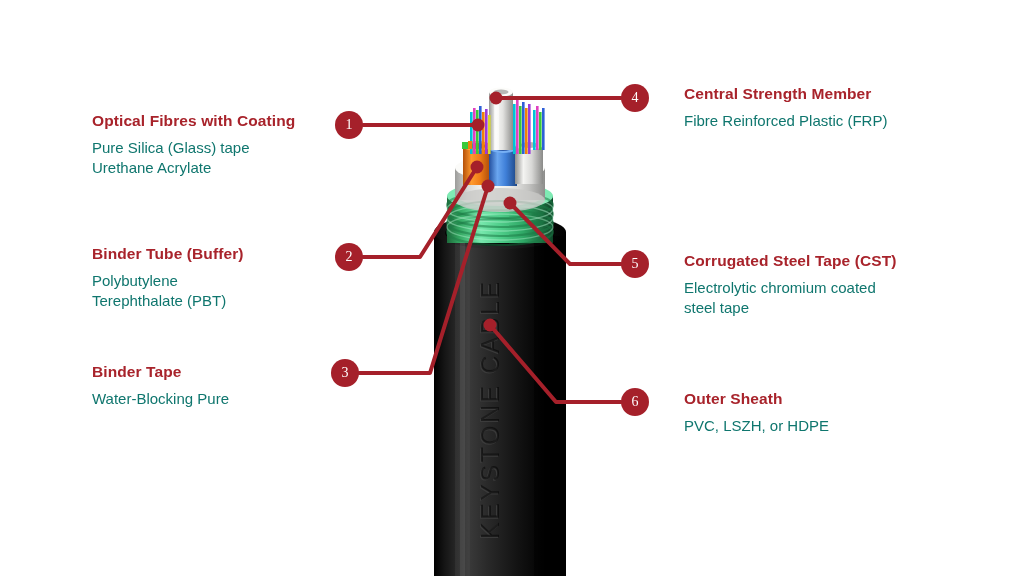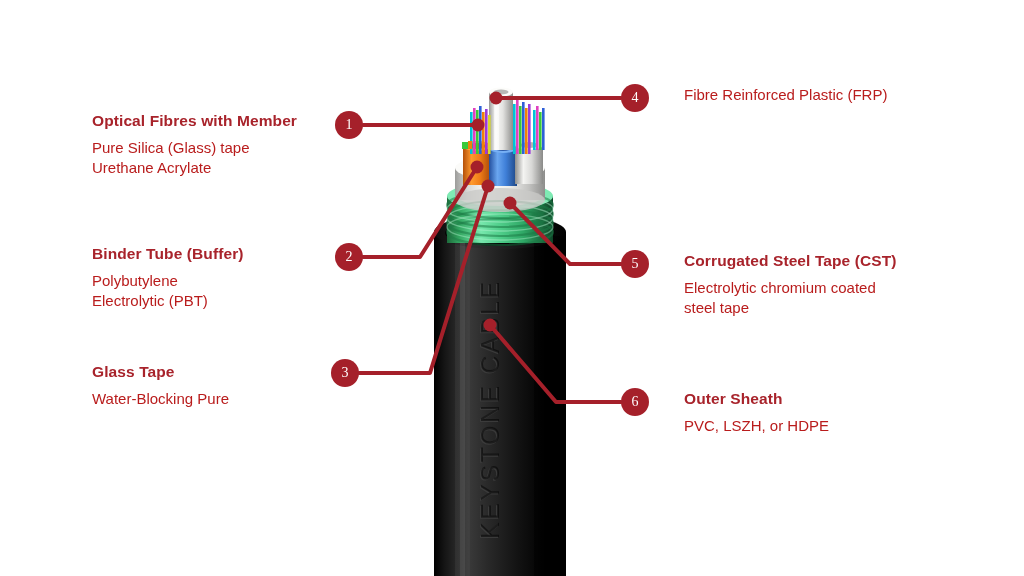--- a/index.html
+++ b/index.html
@@ -33,21 +33,21 @@
     font-weight: bold;
     color: #A8232B;
     letter-spacing: 0.1px;
     line-height: 1.2;
     white-space: nowrap;
     margin: 0 0 7px 0;
   }
   .callout .desc {
     font-size: 15px;
     font-weight: normal;
-    color: #b91c1c;
+    color: #0f766e;
     line-height: 1.35;
     margin: 0;
     white-space: pre-line;
   }
 
   .c-left  { text-align: left; }
   .c-right { text-align: left; }
 
   
   #callout-1 { left: 92px;  top: 112px; }
@@ -306,37 +306,38 @@
   </svg>
 
   <div class="badge" id="badge-1">1</div>
   <div class="badge" id="badge-2">2</div>
   <div class="badge" id="badge-3">3</div>
   <div class="badge" id="badge-4">4</div>
   <div class="badge" id="badge-5">5</div>
   <div class="badge" id="badge-6">6</div>
 
   <div class="callout c-left" id="callout-1">
-    <p class="title">Optical Fibres with Member</p>
+    <p class="title">Optical Fibres with Coating</p>
     <p class="desc">Pure Silica (Glass) tape
 Urethane Acrylate</p>
   </div>
 
   <div class="callout c-left" id="callout-2">
     <p class="title">Binder Tube (Buffer)</p>
     <p class="desc">Polybutylene
-Electrolytic (PBT)</p>
+Terephthalate (PBT)</p>
   </div>
 
   <div class="callout c-left" id="callout-3">
-    <p class="title">Glass Tape</p>
+    <p class="title">Binder Tape</p>
     <p class="desc">Water-Blocking Pure</p>
   </div>
 
   <div class="callout c-right" id="callout-4">
+    <p class="title">Central Strength Member</p>
     <p class="desc">Fibre Reinforced Plastic (FRP)</p>
   </div>
 
   <div class="callout c-right" id="callout-6">
     <p class="title">Outer Sheath</p>
     <p class="desc">PVC, LSZH, or HDPE</p>
   </div>
 
   <div class="callout c-right" id="callout-5">
     <p class="title">Corrugated Steel Tape (CST)</p>

